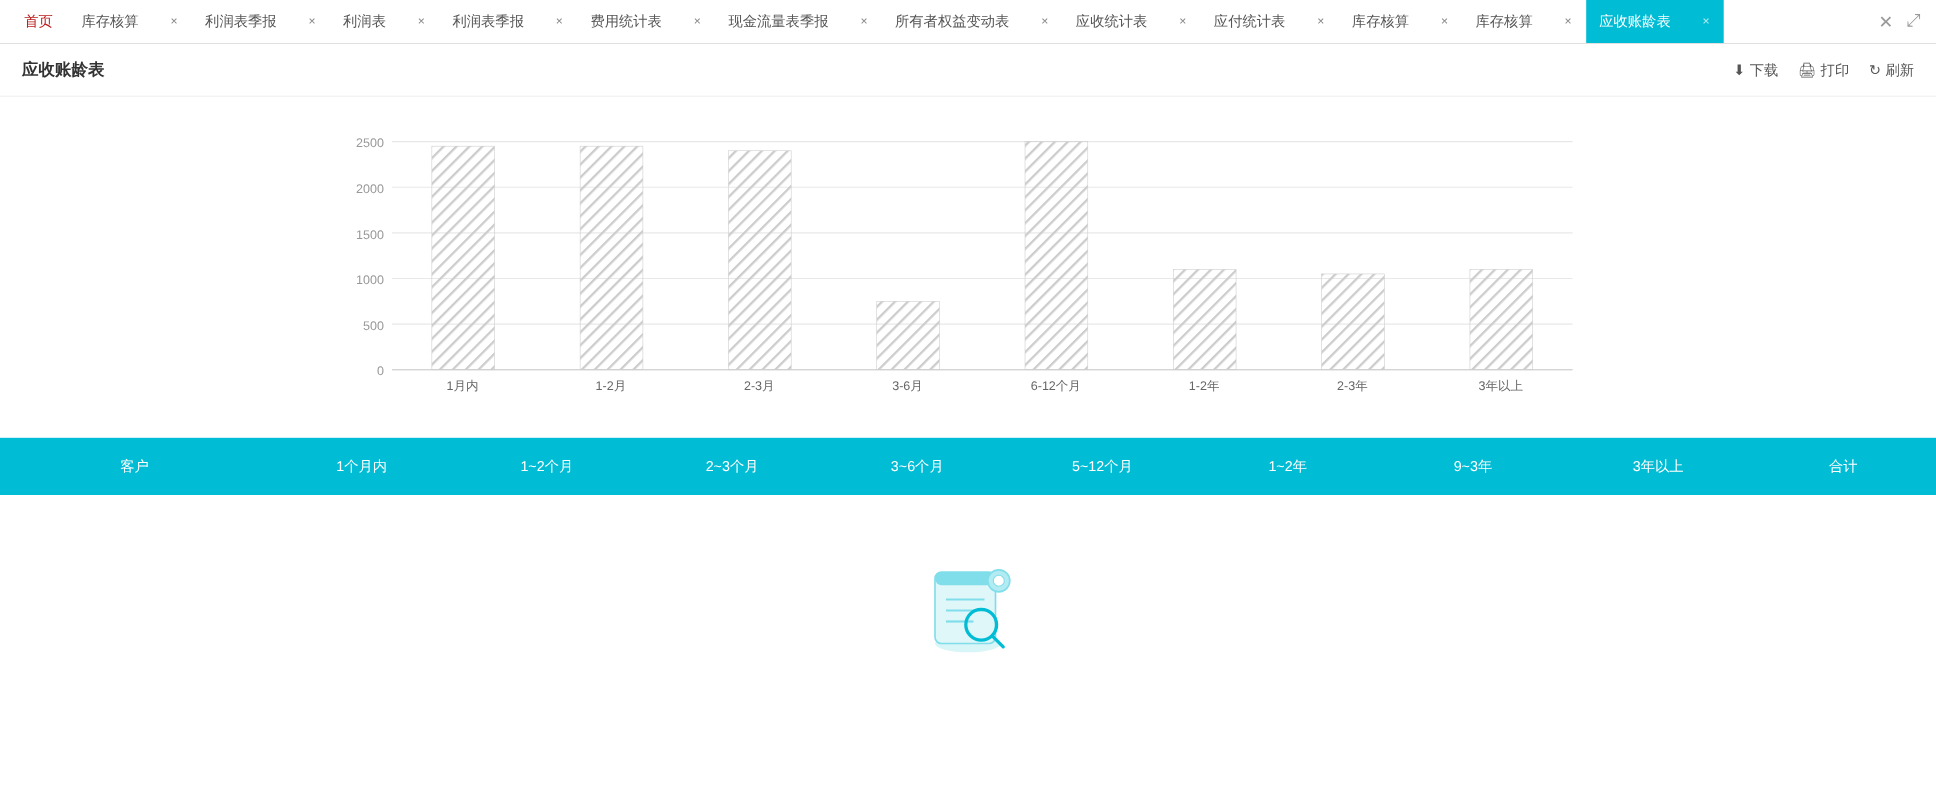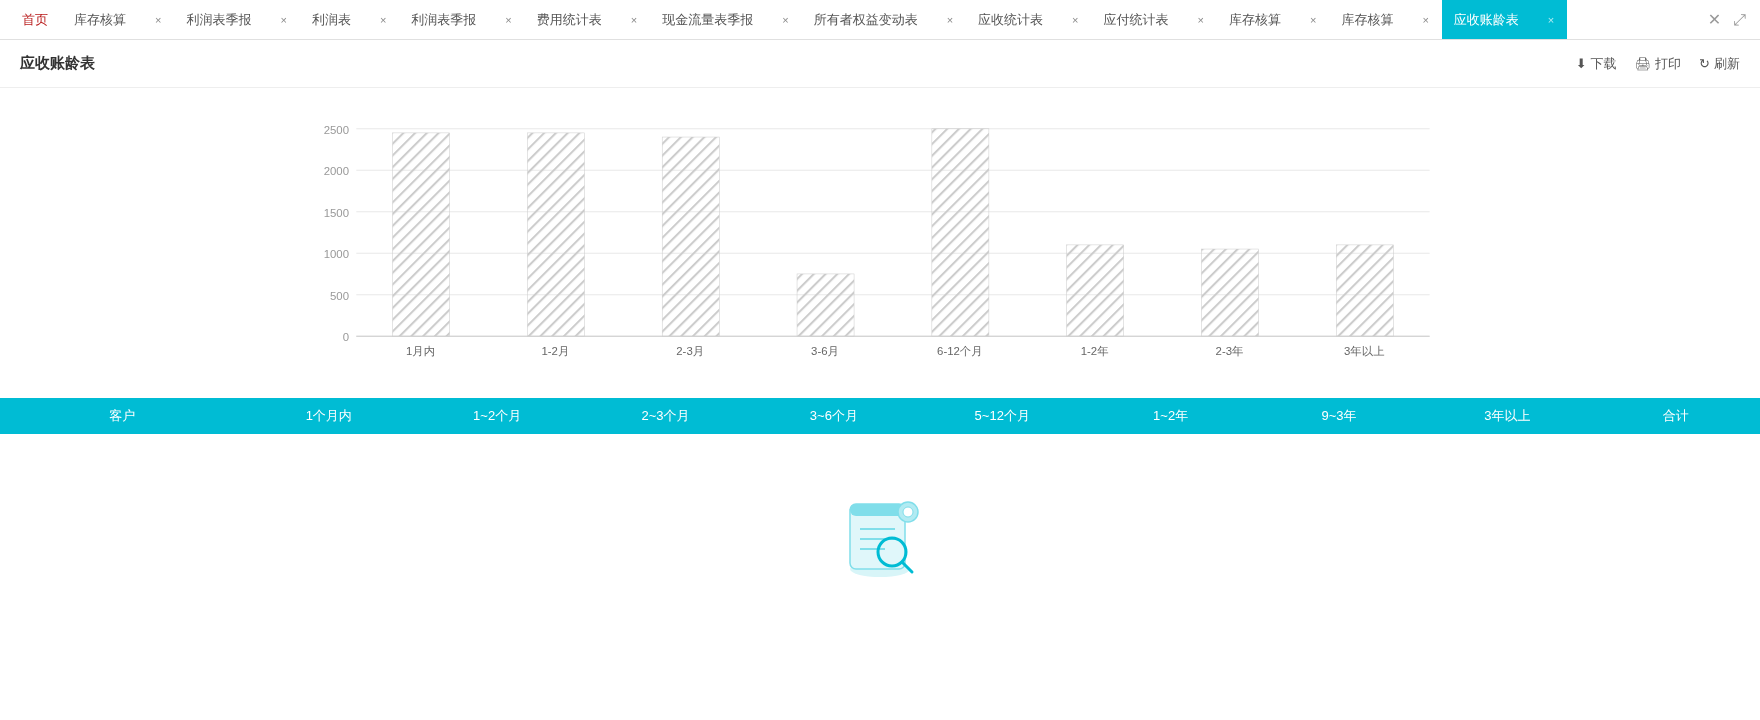--- a/index.html
+++ b/index.html
@@ -105,21 +105,21 @@
     .chart-area {
       padding: 20px 30px 10px 30px;
       flex-shrink: 0;
     }
 
     
     .table-header {
       display: flex;
       background: #00bcd4;
       color: #fff;
-      height: 36px;
+      height: 52px;
       align-items: center;
       flex-shrink: 0;
     }
     .table-header-cell {
       flex: 1;
       text-align: center;
       font-size: 13px;
       padding: 0 8px;
     }
     .table-header-cell.client { flex: 1.5; }

